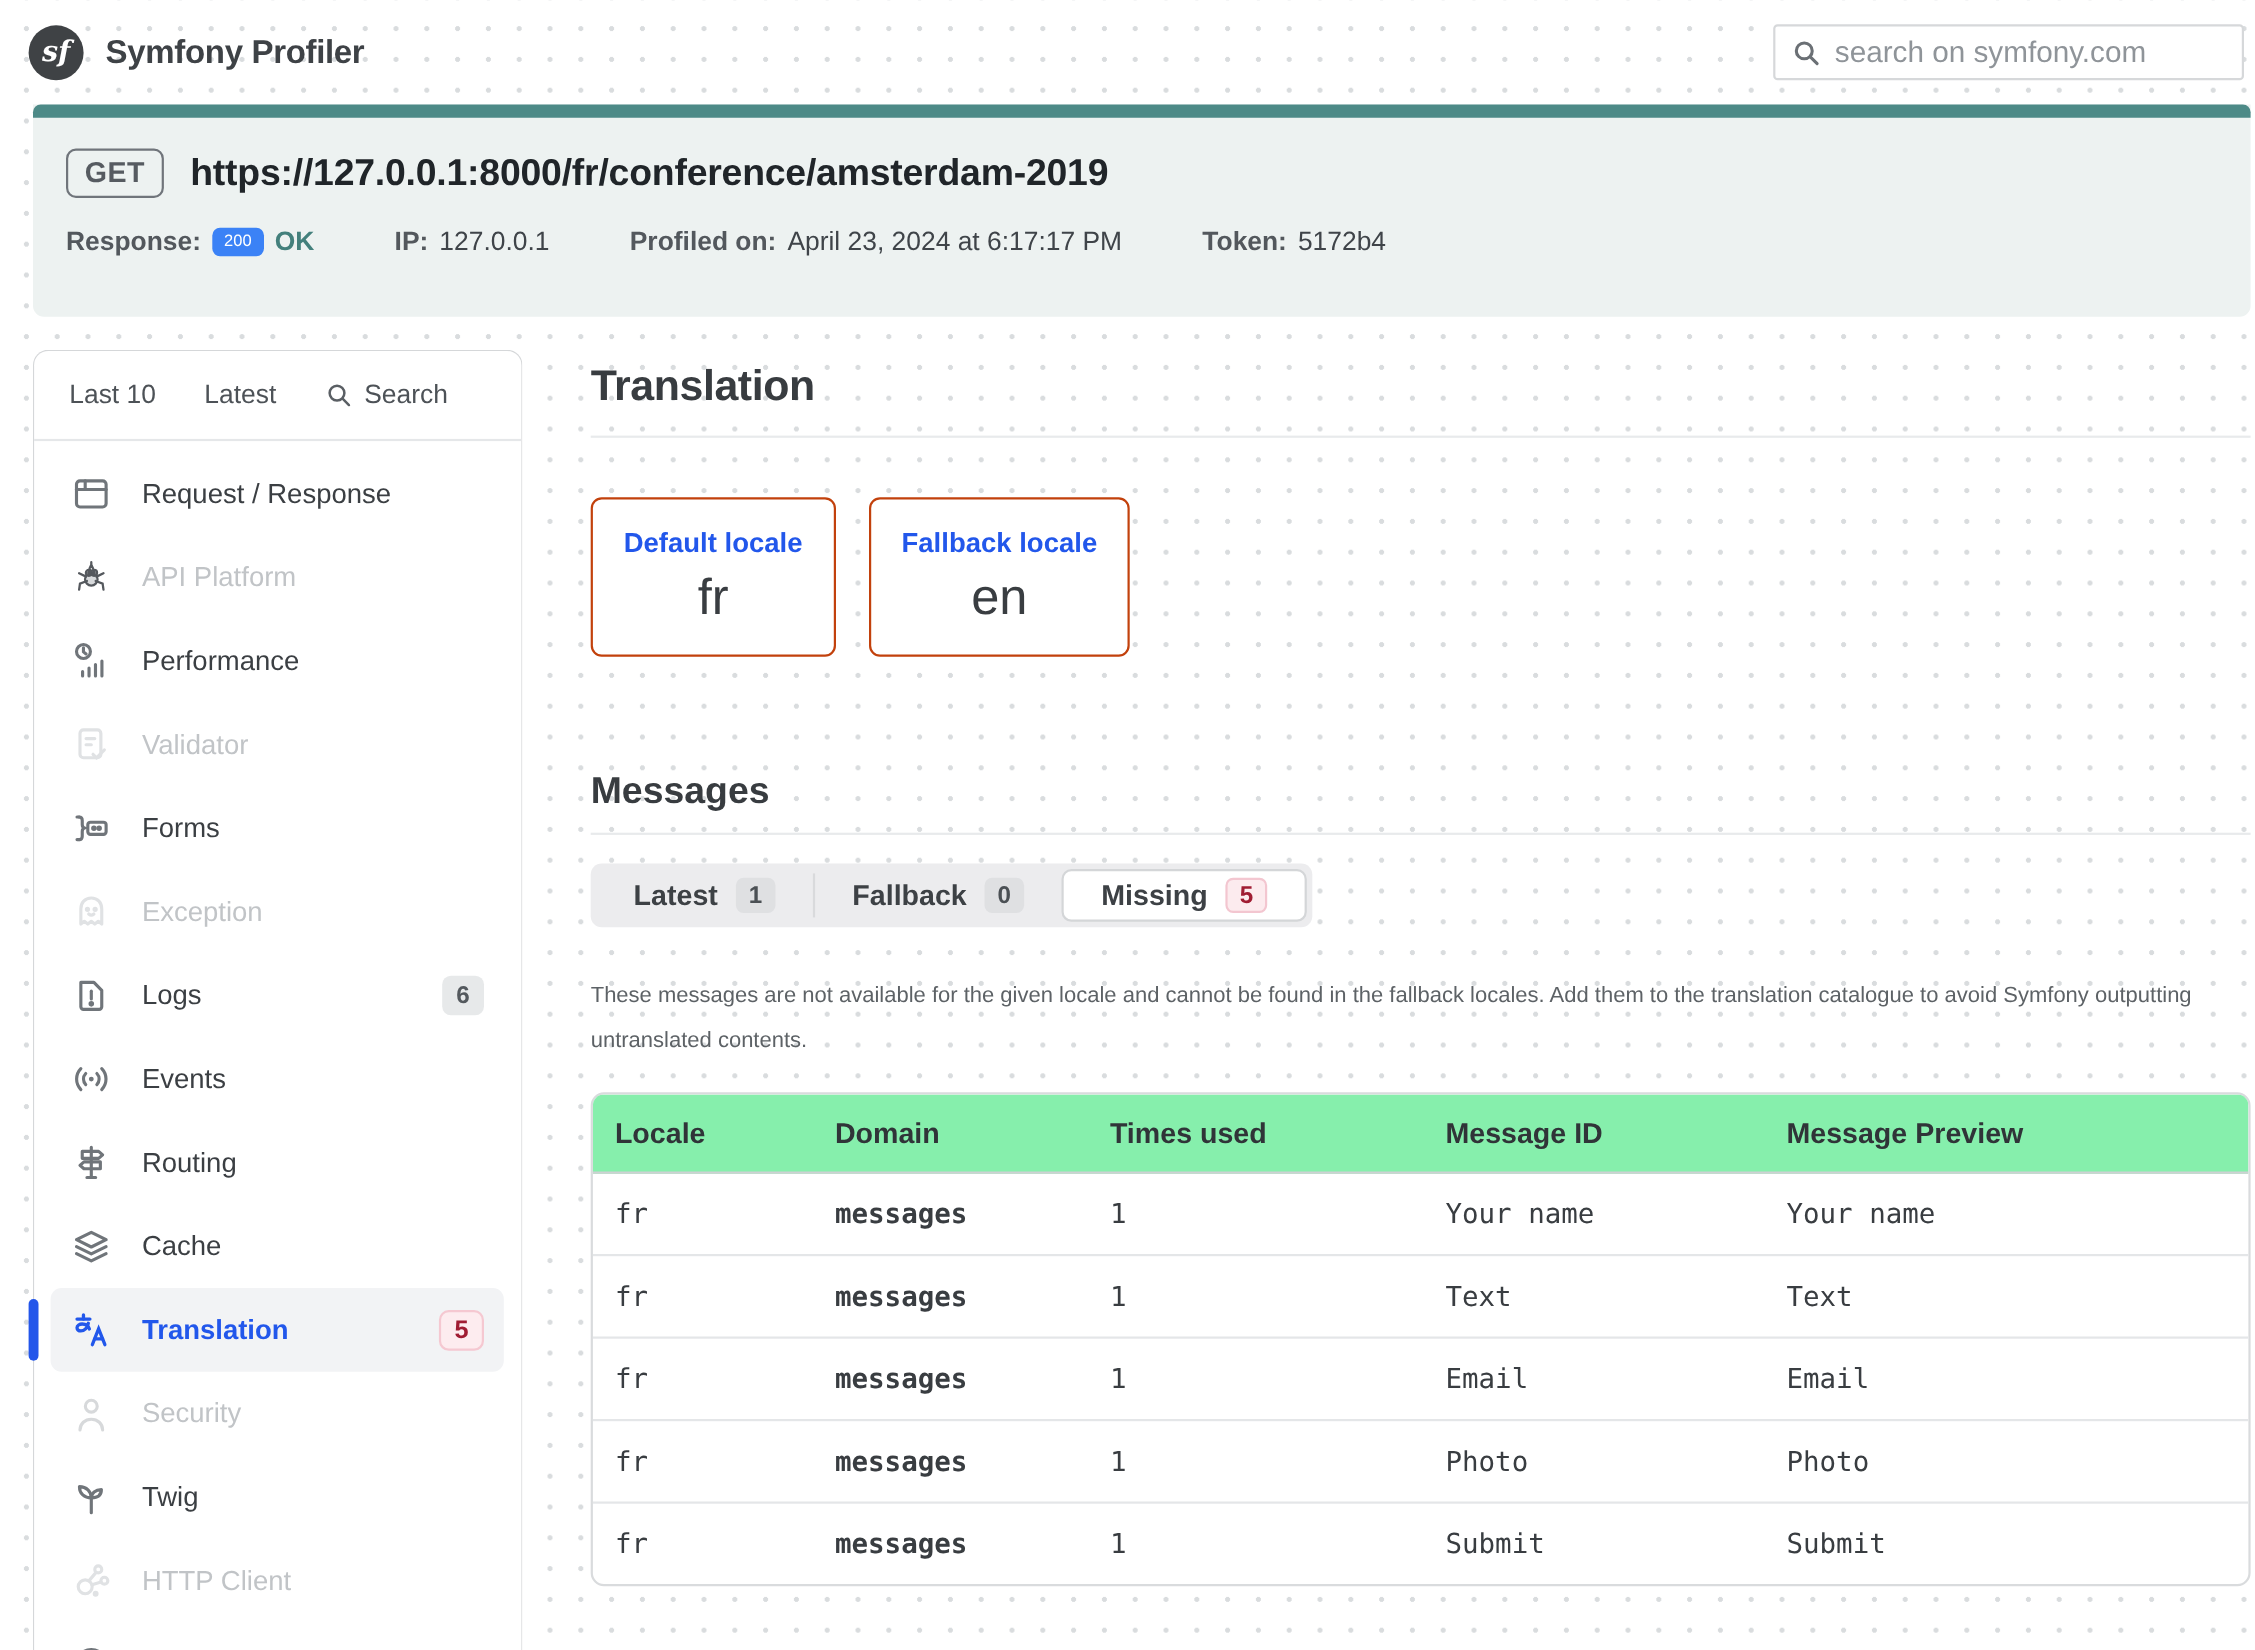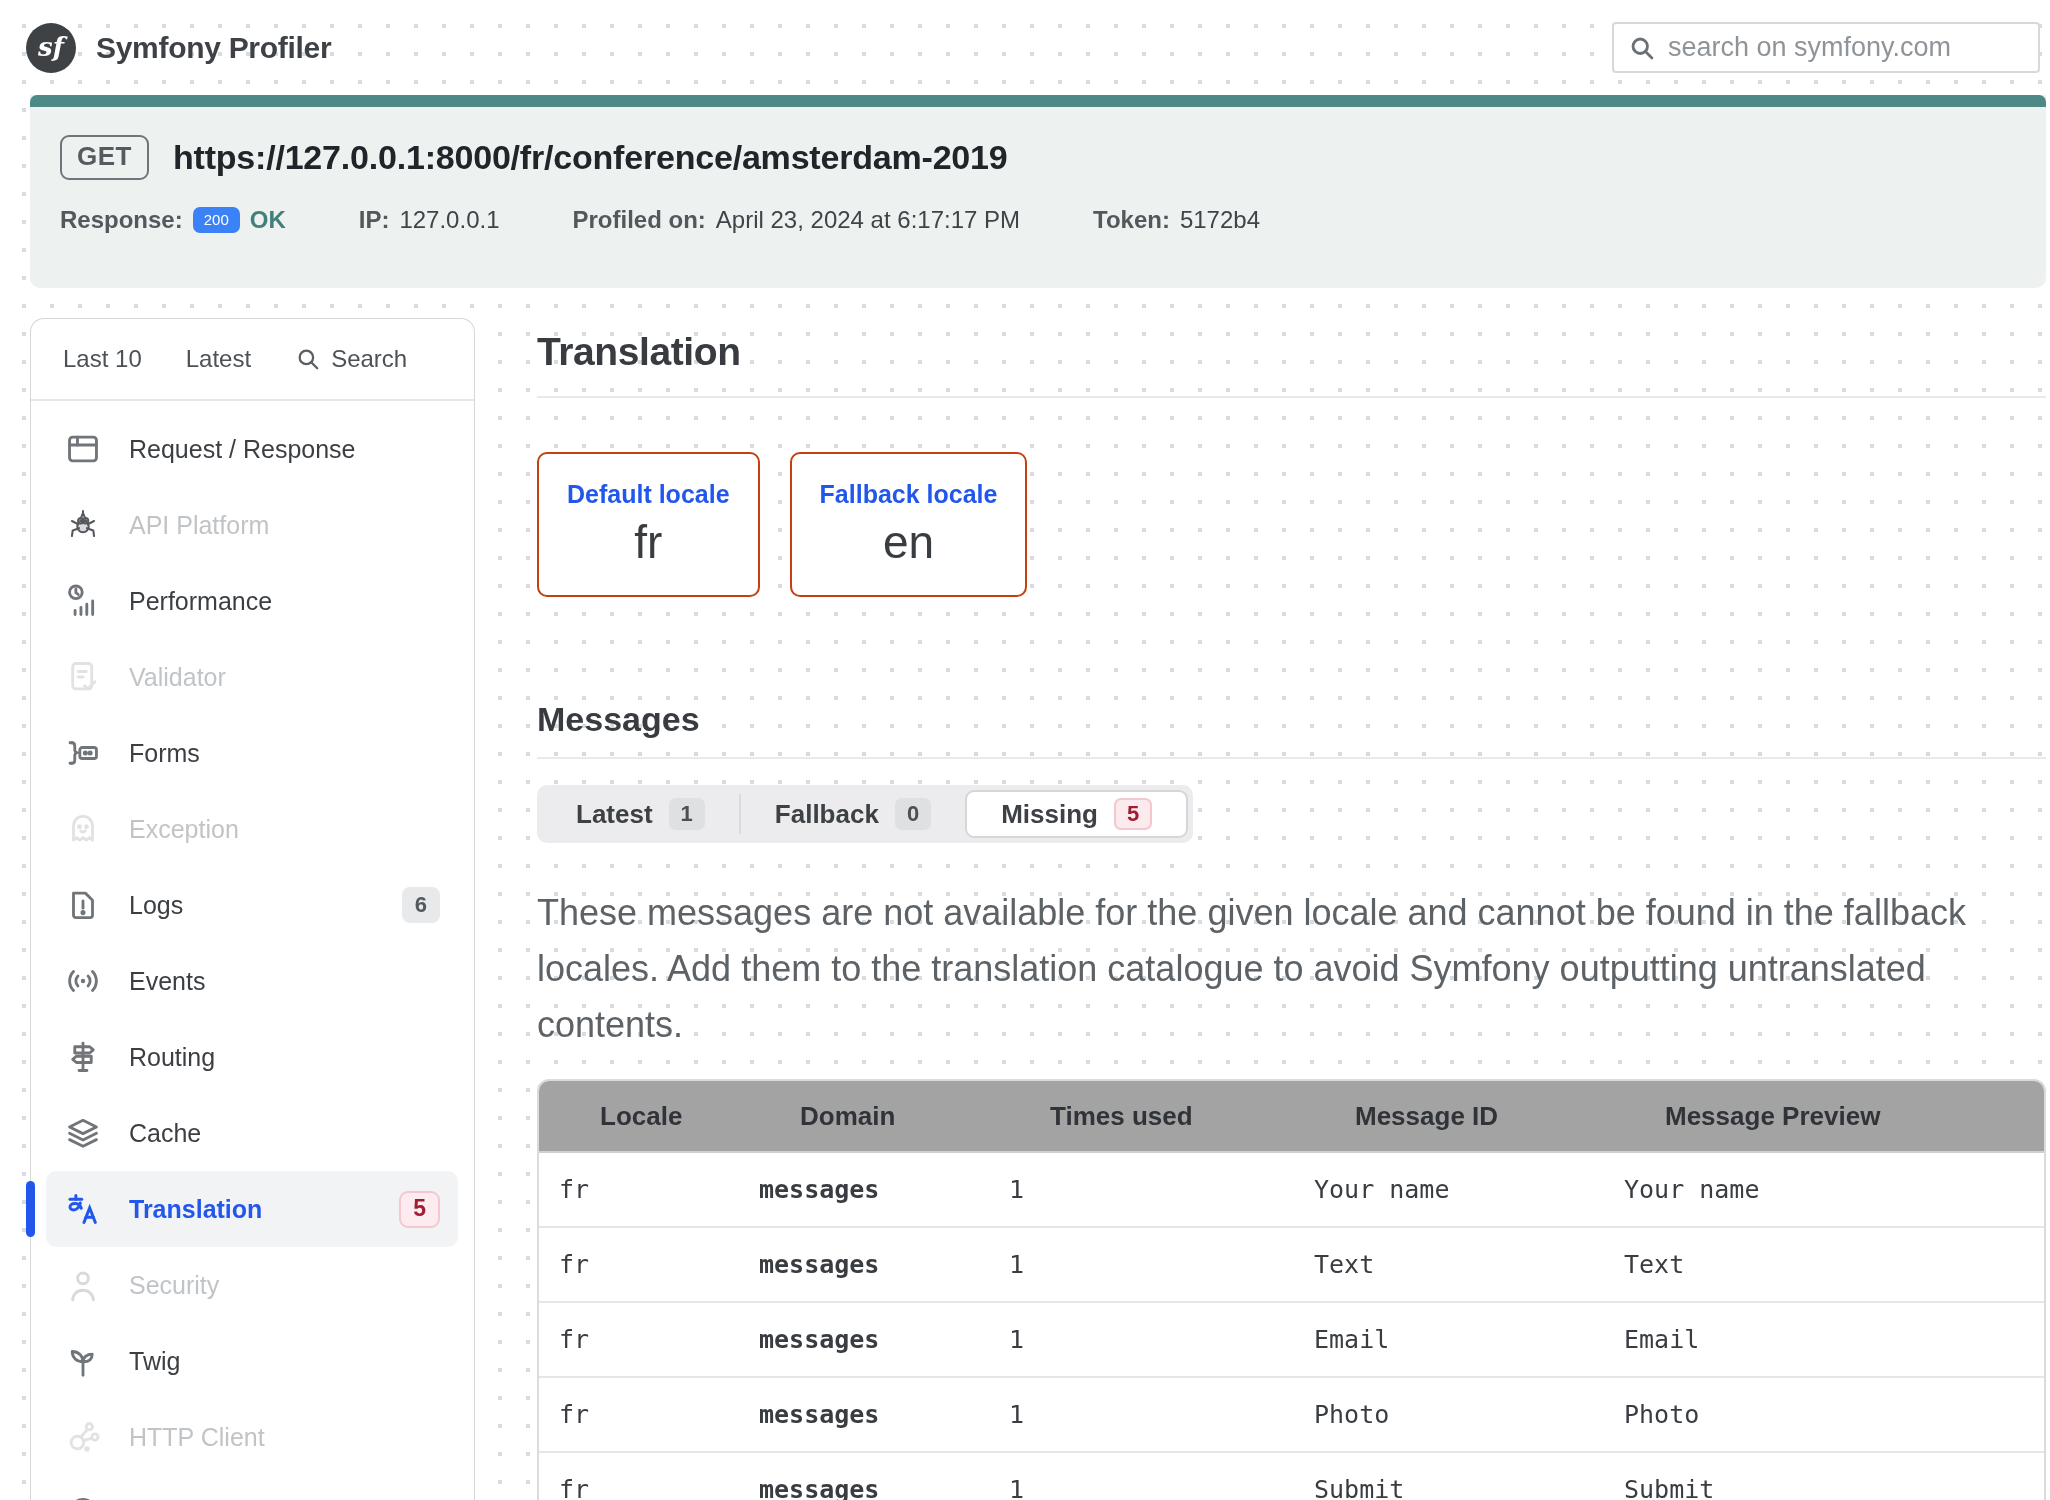--- a/index.html
+++ b/index.html
@@ -117,27 +117,27 @@
     height:48px; display:flex; align-items:center; gap:16px; padding:0 34px;
     font-size:26px; font-weight:600; color:#3d4145; cursor:pointer;
   }
   .tab .count {
     background:#dfe0e2; color:#4b5054; font-size:22px; font-weight:700;
     border-radius:7px; padding:3px 12px;
   }
   .tab-sep { width:2px; height:40px; background:#d9dadc; }
   .tab.active { background:#ffffff; border:2px solid #d4d6d8; border-radius:9px; }
   .tab.active .count { background:#fcebee; border:2px solid #f3c6d0; color:#a01d33; padding:1px 11px; }
-  .desc { margin-top:42px; font-size:36px; line-height:56px; color:#5d6266; max-width:1509px; }
+  .desc { margin-top:42px; font-size:20px; line-height:41px; color:#5d6266; max-width:1509px; }
   .msg-table {
     margin-top:26px; width:1509px; background:#ffffff;
     border:2px solid #d9dbdd; border-radius:12px; overflow:hidden;
   }
   .t-row { display:grid; grid-template-columns:200px 250px 305px 310px 1fr; }
-  .t-head { background:#a3a3a3; border-bottom:2px solid #ced1d3;padding-left:41px; }
+  .t-head { background:#86efac; border-bottom:2px solid #ced1d3; }
   .t-head .t-cell { height:70px; line-height:70px; font-size:26px; font-weight:700; color:#303438; }
   .t-cell { padding-left:20px; white-space:nowrap; overflow:hidden; }
   .t-body .t-row { border-top:2px solid #e4e6e8; }
   .t-body .t-row:first-child { border-top:none; }
   .t-body .t-cell {
     height:73px; line-height:73px; font-family:"DejaVu Sans Mono", monospace;
     font-size:25px; color:#393d41;
   }
   .t-body .t-cell.bold { font-weight:700; }
   svg { display:block; }

